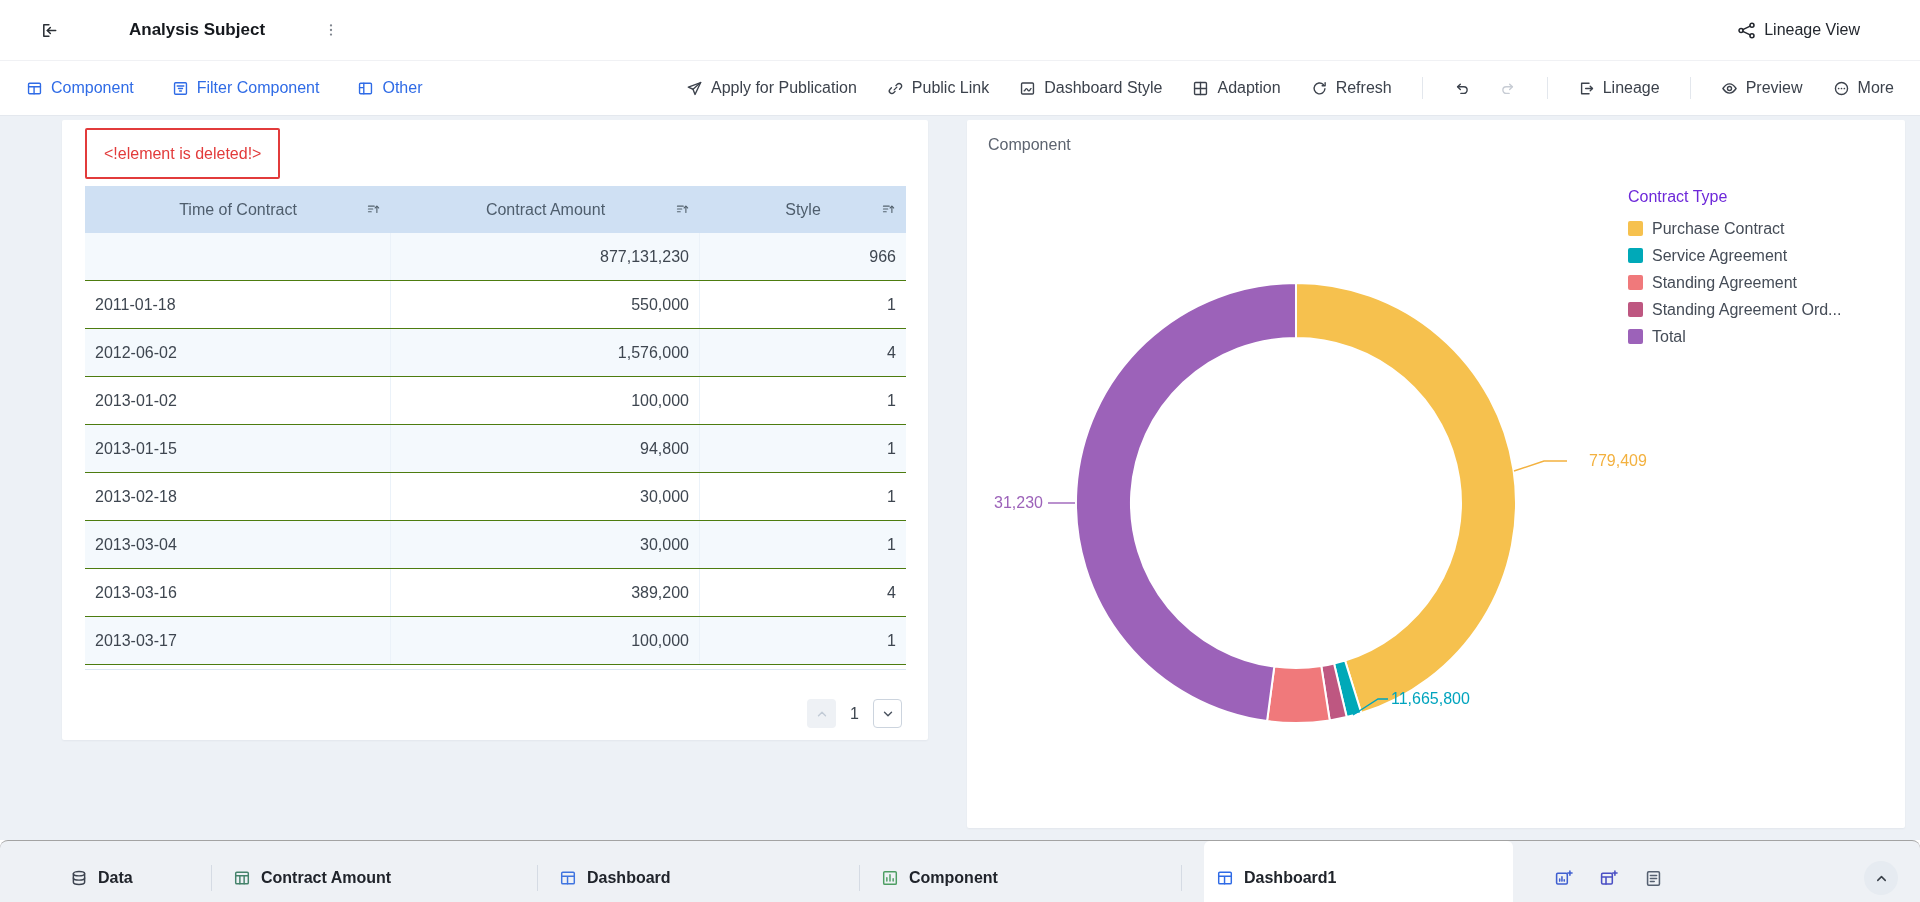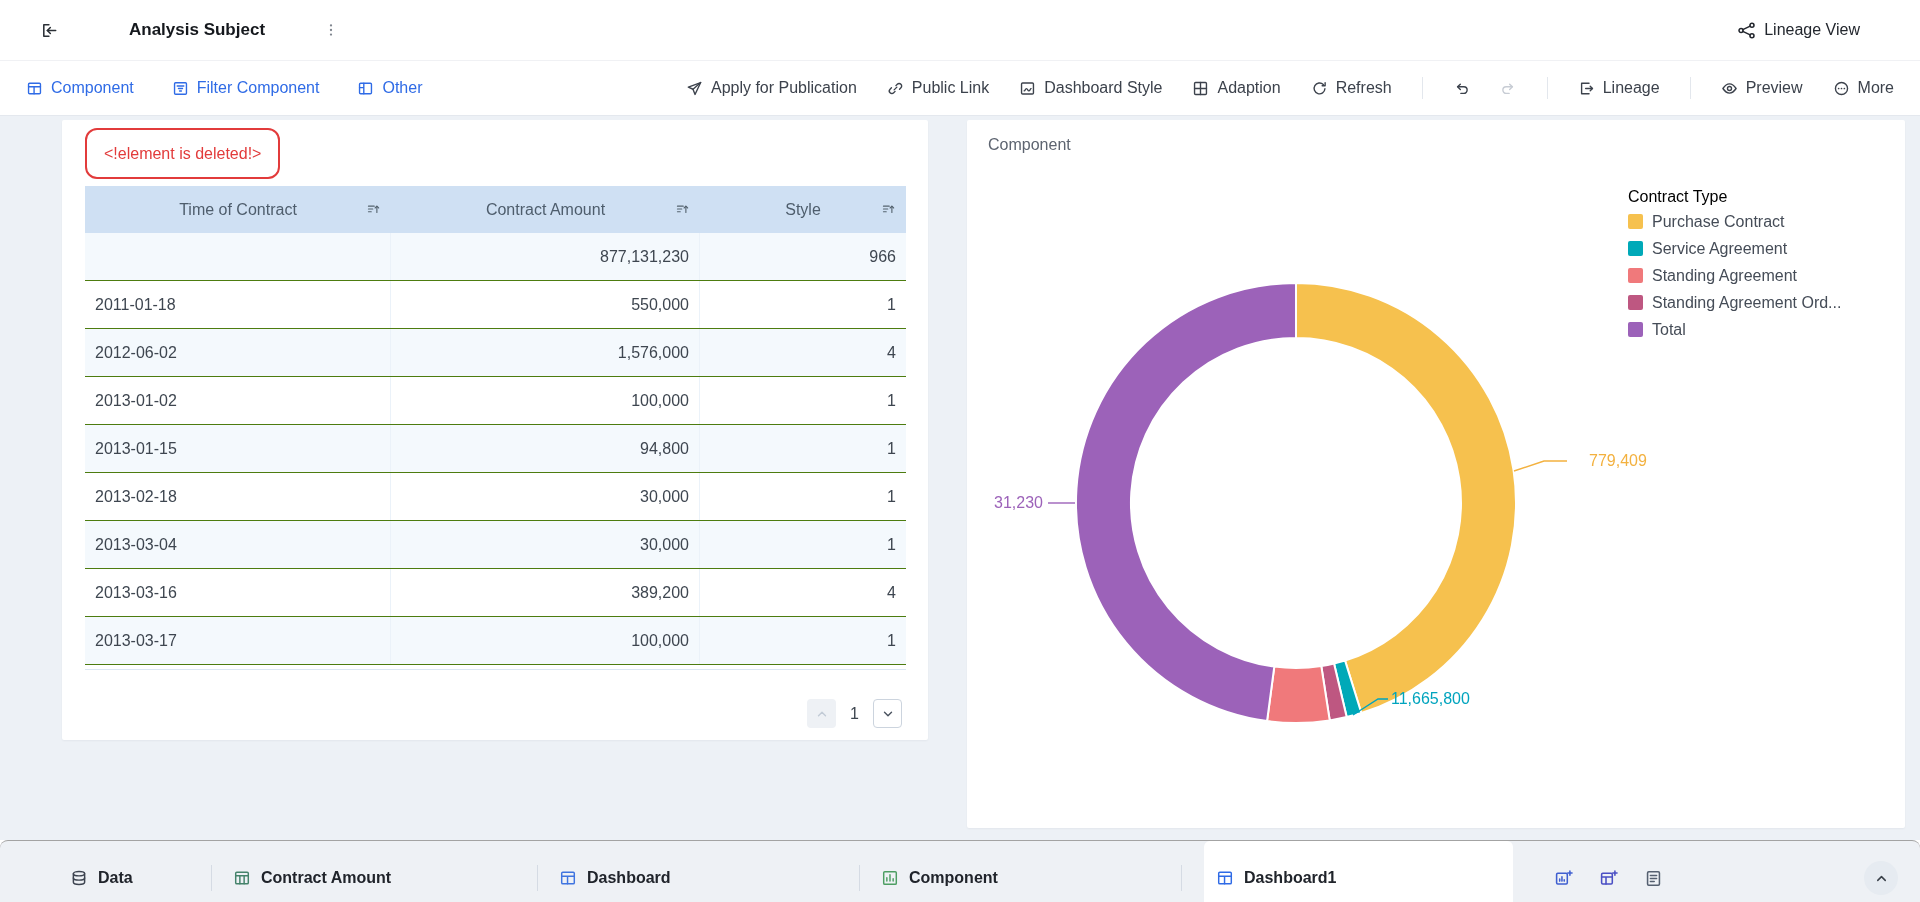--- a/index.html
+++ b/index.html
@@ -29,21 +29,21 @@
   .tb-divider{ width:1px; height:22px; background:#e3e7ed; }
   .icon-btn{ background:none; border:none; color:#3c424c; cursor:pointer; display:flex; align-items:center; }
   .icon-btn.disabled{ color:#c7ccd4; cursor:default; }
 
   
   .canvas{ position:relative; height:724px; background:#edf1f6; overflow:hidden; }
   .panel{ position:absolute; background:#fff; border-radius:2px; box-shadow:0 1px 2px rgba(30,40,60,.05); }
   .panel-left{ left:62px; top:4px; width:866px; height:620px; }
   .panel-right{ left:967px; top:4px; width:938px; height:708px; }
 
-  .deleted-box{ position:absolute; left:23px; top:8px; height:51px; border:2px solid #e23b3b; color:#e23b3b; font-size:16px; display:flex; align-items:center; padding:0 17px; border-radius:12px; background:#fff; }
+  .deleted-box{ position:absolute; left:23px; top:8px; height:51px; border:2px solid #e23b3b; color:#e23b3b; font-size:16px; display:flex; align-items:center; padding:0 17px; border-radius:2px; background:#fff; }
 
   .grid{ position:absolute; left:23px; top:66px; width:821px; }
   .grid-header{ display:flex; background:#cfe0f3; height:47px; }
   .gh-cell{ position:relative; display:flex; align-items:center; justify-content:center; font-size:16px; color:#4e5d6c; }
   .gh-sort{ position:absolute; right:10px; color:#55636f; cursor:pointer; display:flex; }
   .gh-sort .ic{ width:15px; height:15px; stroke-width:1.2; }
   .grid-row{ display:flex; height:48px; border-bottom:1px solid #4d7c0f; background:#fff; }
   .grid-row.alt{ background:#f4f9fd; }
   .g-cell{ display:flex; align-items:center; font-size:16px; color:#3e4650; border-right:1px solid #ebf2f9; overflow:hidden; }
   .g-cell:last-child{ border-right:none; }
@@ -52,21 +52,21 @@
   .pager{ position:absolute; right:26px; bottom:12px; display:flex; align-items:center; gap:14px; }
   .pg-btn{ width:29px; height:29px; display:flex; align-items:center; justify-content:center; border-radius:4px; }
   .pg-btn .ic{ width:14px; height:14px; stroke-width:1.6; }
   .pg-up{ background:#eef1f5; color:#c2cbd6; }
   .pg-num{ font-size:16px; color:#3e4650; }
   .pg-down{ border:1px solid #ccd4de; color:#49525e; background:#fff; cursor:pointer; }
 
   
   .rp-title{ position:absolute; left:21px; top:16px; font-size:16px; color:#5d6470; }
   .legend{ position:absolute; left:661px; top:68px; width:266px; }
-  .lg-title{ font-size:16px; color:#000000; margin-bottom:2px; }
+  .lg-title{ font-size:16px; color:#6d28d9; margin-bottom:9px; }
   .lg-item{ display:flex; align-items:center; gap:9px; height:27px; font-size:16px; color:#454c57; cursor:pointer; white-space:nowrap; overflow:hidden; }
   .lg-swatch{ width:15px; height:15px; border-radius:2px; flex:none; }
   #donut{ position:absolute; left:99px; top:153px; }
   #leaders{ position:absolute; left:0; top:0; pointer-events:none; }
   .chart-label{ position:absolute; font-size:16px; line-height:20px; white-space:nowrap; }
   #lbl-left{ left:4px; top:373px; width:72px; text-align:right; }
   #lbl-right{ left:622px; top:331px; width:62px; overflow:hidden; }
   #lbl-bottom{ left:424px; top:569px; }
 
   

